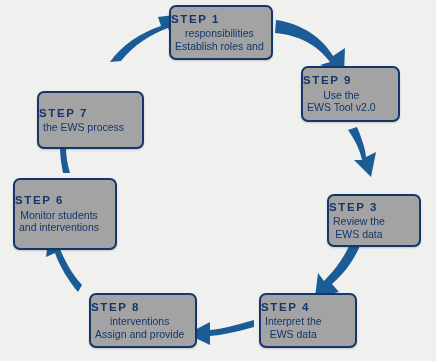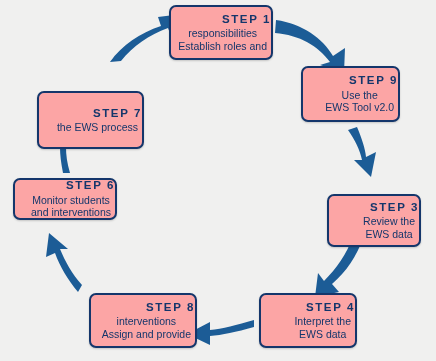--- a/index.html
+++ b/index.html
@@ -21,28 +21,28 @@
   #arrow-layer {
     position: absolute;
     left: 0;
     top: 0;
     width: 436px;
     height: 361px;
   }
   .step-box {
     position: absolute;
     box-sizing: border-box;
-    background: #fca5a5;
+    background: #a3a3a3;
     border: 2.5px solid #14366b;
     border-radius: 7px;
     color: #14366b;
     text-align: center;
     display: flex;
     flex-direction: column;
-    align-items: flex-end;
+    align-items: flex-start;
     justify-content: center;
     line-height: 1.18;
     z-index: 5;
     box-shadow: 0 1px 2px rgba(0,0,0,0.18);
   }
   .step-title {
     font-weight: bold;
     font-size: 11.5px;
     letter-spacing: 1.6px;
     margin-bottom: 1px;
@@ -56,21 +56,21 @@
     display: block;
     white-space: nowrap;
   }
 
   
   #step-1 { left: 169px; top: 5px;   width: 104px; height: 55px; }
   #step-2 { left: 301px; top: 66px;  width: 99px;  height: 56px; }
   #step-3 { left: 327px; top: 179px; width: 94px;  height: 53px; margin-top: 15px; }
   #step-4 { left: 259px; top: 293px; width: 98px;  height: 55px; }
   #step-5 { left: 89px;  top: 293px; width: 108px; height: 55px; }
-  #step-6 { left: 13px;  top: 178px; width: 104px; height: 42px; }
+  #step-6 { left: 13px;  top: 178px; width: 104px; height: 72px; }
   #step-7 { left: 37px;  top: 63px;  width: 107px; height: 58px; margin-top: 28px; }
 </style>
 </head>
 <body>
 
 <div id="diagram">
 
   <svg id="arrow-layer" viewBox="0 0 436 361">
     <g fill="#1c5c96">
 

